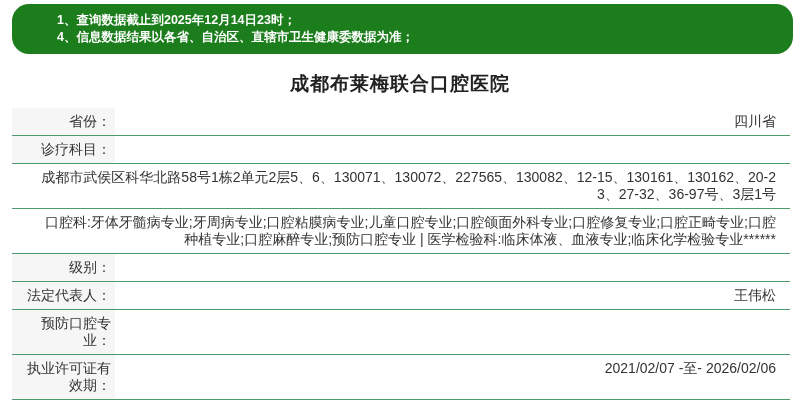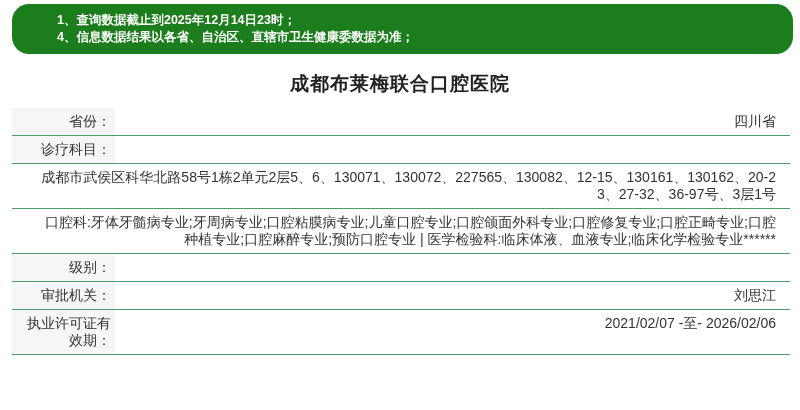--- a/index.html
+++ b/index.html
@@ -92,23 +92,26 @@
     </div>
 
     <div class="info-row">
       <div class="row-value">口腔科:牙体牙髓病专业;牙周病专业;口腔粘膜病专业;儿童口腔专业;口腔颌面外科专业;口腔修复专业;口腔正畸专业;口腔种植专业;口腔麻醉专业;预防口腔专业 | 医学检验科:临床体液、血液专业;临床化学检验专业******</div>
     </div>
 
     <div class="info-row">
       <div class="row-label">级别：</div>
     </div>
 
+    <div class="info-row">
+      <div class="row-label">法定代表人：</div>
+      <div class="row-value">王伟松</div>
+    </div>
 
     <div class="info-row">
-      <div class="row-label">审批机关：</div>
-      <div class="row-value">刘思江</div>
+      <div class="row-label">预防口腔专业：</div>
     </div>
 
     <div class="info-row">
       <div class="row-label">执业许可证有效期：</div>
       <div class="row-value">2021/02/07 -至- 2026/02/06</div>
     </div>
   </div>
 
 </body></html>

